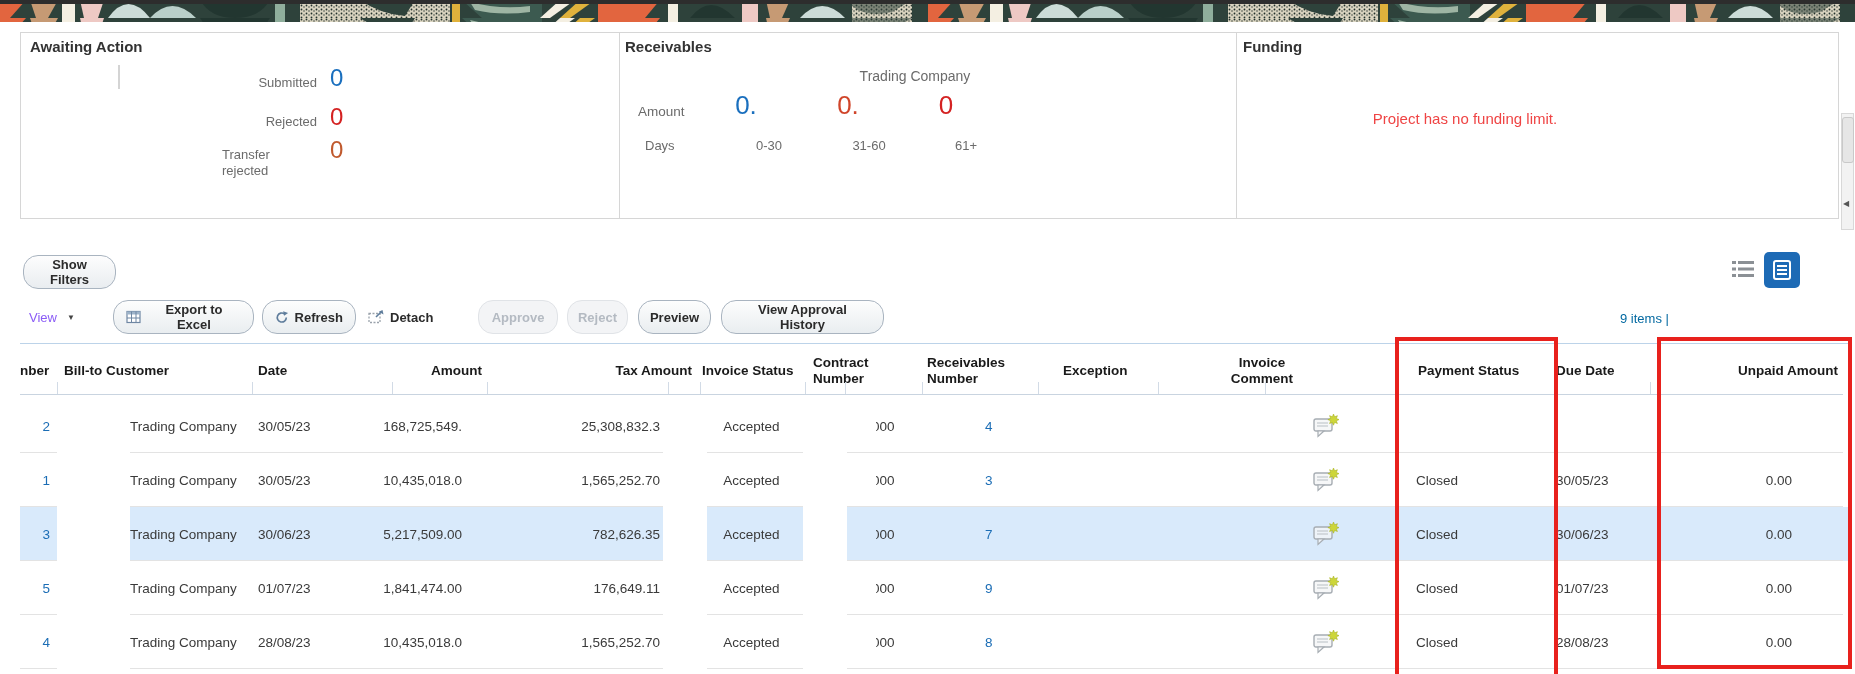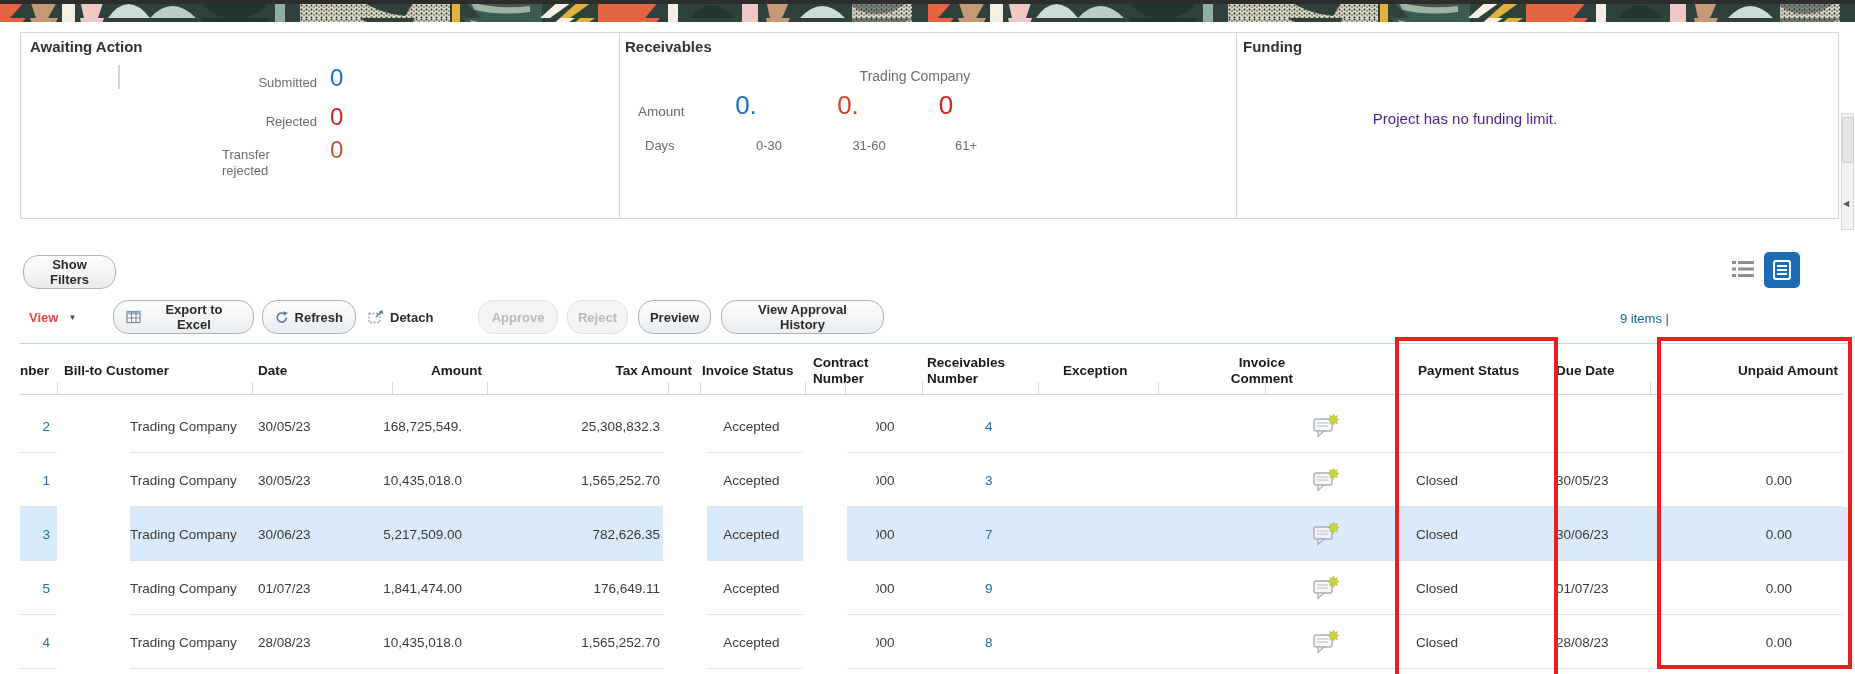--- a/index.html
+++ b/index.html
@@ -124,32 +124,32 @@
   <div class="abs plabel" style="left:638px;top:104px;font-size:13.5px">Amount</div>
   <div class="abs bigzero zero-blue" style="left:706px;top:93px;width:80px;text-align:center;font-size:26px">0.</div>
   <div class="abs bigzero zero-redorange" style="left:808px;top:93px;width:80px;text-align:center;font-size:26px">0.</div>
   <div class="abs bigzero zero-red" style="left:906px;top:93px;width:80px;text-align:center;font-size:26px">0</div>
   <div class="abs plabel" style="left:645px;top:138px">Days</div>
   <div class="abs plabel" style="left:729px;top:138px;width:80px;text-align:center">0-30</div>
   <div class="abs plabel" style="left:829px;top:138px;width:80px;text-align:center">31-60</div>
   <div class="abs plabel" style="left:926px;top:138px;width:80px;text-align:center">61+</div>
 
   <div class="abs ptitle" style="left:1243px;top:38px">Funding</div>
-  <div class="abs" style="left:1245px;top:110px;width:440px;text-align:center;font-size:15px;color:#4c1d95">Project has no funding limit.</div>
+  <div class="abs" style="left:1245px;top:110px;width:440px;text-align:center;font-size:15px;color:#ef4444">Project has no funding limit.</div>
 
   <div class="abs vscroll"></div>
   <div class="vthumb"></div>
   <div class="abs varrow">◀</div>
 
   <button class="btn" style="left:23px;top:255px;width:93px">
     <span>Show Filters</span>
   </button>
 
   <div class="flat" style="left:29px;top:300px">
-    <span style="font-weight:bold;color:#ef4444">View</span>
+    <span style="font-weight:normal;color:#8b5cf6">View</span>
     <span class="caret">▼</span>
   </div>
 
   <button class="btn" style="left:113px;top:300px;width:141px">
     <svg width="15" height="14">
       <rect x="1" y="1.5" width="13" height="11" fill="#fff" stroke="#6f87a3" stroke-width="1.2"></rect>
       <rect x="1" y="1.5" width="13" height="3" fill="#9db3c9"></rect>
       <line x1="5.5" y1="1.5" x2="5.5" y2="12.5" stroke="#6f87a3"></line>
       <line x1="10" y1="1.5" x2="10" y2="12.5" stroke="#6f87a3"></line>
       <line x1="1" y1="8" x2="14" y2="8" stroke="#6f87a3"></line>

